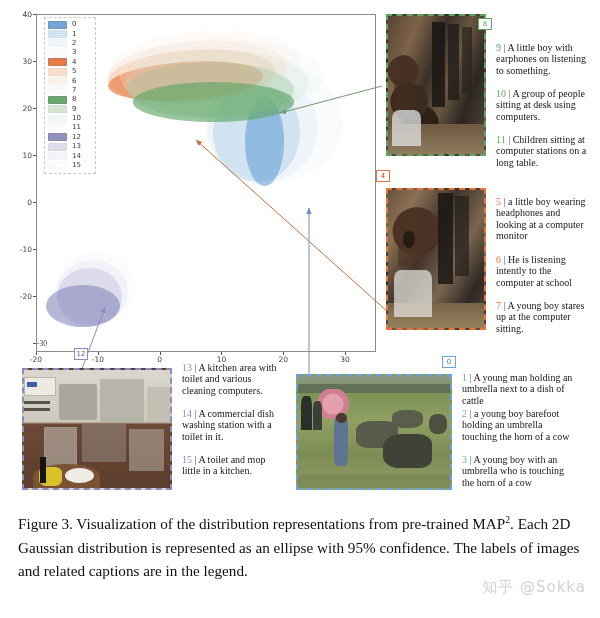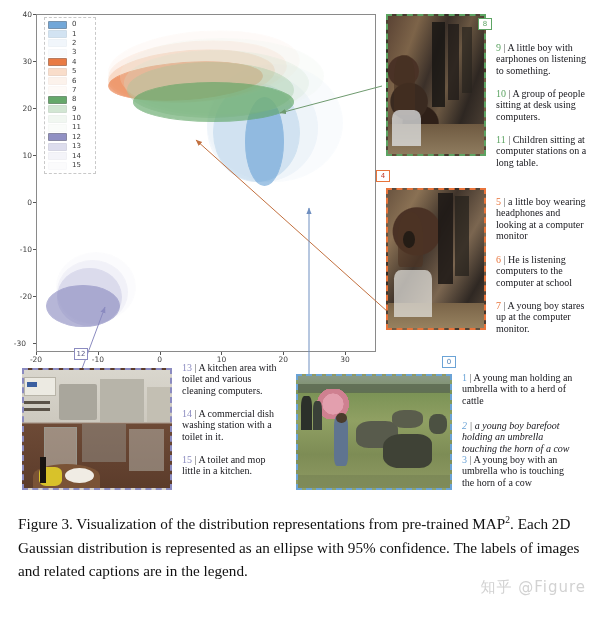--- a/index.html
+++ b/index.html
@@ -152,21 +152,21 @@
       <div class="tick-label ytick" style="left: 10px; top: 103.889px;">20</div>
       <div class="tick-mark" style="left: 33px; top: 107.889px; width: 3px; height: 1px;"></div>
       <div class="tick-label ytick" style="left: 10px; top: 150.833px;">10</div>
       <div class="tick-mark" style="left: 33px; top: 154.833px; width: 3px; height: 1px;"></div>
       <div class="tick-label ytick" style="left: 10px; top: 197.778px;">0</div>
       <div class="tick-mark" style="left: 33px; top: 201.778px; width: 3px; height: 1px;"></div>
       <div class="tick-label ytick" style="left: 10px; top: 244.722px;">-10</div>
       <div class="tick-mark" style="left: 33px; top: 248.722px; width: 3px; height: 1px;"></div>
       <div class="tick-label ytick" style="left: 10px; top: 291.667px;">-20</div>
       <div class="tick-mark" style="left: 33px; top: 295.667px; width: 3px; height: 1px;"></div>
-      <div class="tick-label ytick" style="left: 4px; top: 338.611px;">-30</div>
+      <div class="tick-label ytick" style="left: 25px; top: 338.611px; font-family: Liberation Serif, serif;">-30</div>
       <div class="tick-mark" style="left: 33px; top: 342.611px; width: 3px; height: 1px;"></div>
       <div class="tick-label xtick" style="left: 24px; top: 355px;">-20</div>
       <div class="tick-mark" style="left: 36px; top: 352px; width: 1px; height: 3px;"></div>
       <div class="tick-label xtick" style="left: 85.8182px; top: 355px;">-10</div>
       <div class="tick-mark" style="left: 97.8182px; top: 352px; width: 1px; height: 3px;"></div>
       <div class="tick-label xtick" style="left: 147.636px; top: 355px;">0</div>
       <div class="tick-mark" style="left: 159.636px; top: 352px; width: 1px; height: 3px;"></div>
       <div class="tick-label xtick" style="left: 209.455px; top: 355px;">10</div>
       <div class="tick-mark" style="left: 221.455px; top: 352px; width: 1px; height: 3px;"></div>
       <div class="tick-label xtick" style="left: 271.273px; top: 355px;">20</div>
@@ -305,24 +305,24 @@
       <div class="px" style="left:6%;bottom:8%;width:40%;height:34%;background:rgba(232,232,228,.7);border-radius:18% 18% 0 0;"></div>
       <div class="px" style="left:16%;top:30%;width:12%;height:12%;background:rgba(20,18,16,.7);border-radius:50%;"></div>
     </div>
     <div class="tagbox" style="left:-10px;top:-18px;border:1px solid #e8743b;color:#c2392a;">
       <span>4</span>
     </div>
     <div class="cap" style="left:110px;top:8px;width:92px;">
       <span class="num" style="color:#e8743b">5</span><span class="bar"> | </span><span>a little boy wearing headphones and looking at a computer monitor</span>
     </div>
     <div class="cap" style="left:110px;top:66px;width:92px;">
-      <span class="num" style="color:#e8743b">6</span><span class="bar"> | </span><span>He is listening computers to the computer at school</span>
+      <span class="num" style="color:#e8743b">6</span><span class="bar"> | </span><span>He is listening intently to the computer at school</span>
     </div>
     <div class="cap" style="left:110px;top:112px;width:92px;">
-      <span class="num" style="color:#e8743b">7</span><span class="bar"> | </span><span>A young boy stares up at the computer monitor.</span>
+      <span class="num" style="color:#e8743b">7</span><span class="bar"> | </span><span>A young boy stares up at the computer sitting.</span>
     </div>
   </div>
 
   <div class="panel" style="left:22px;top:368px;">
     <div class="photo" style="left:0;top:0;width:150px;height:122px;border:2px dashed #8b8bc0;
                 background:linear-gradient(180deg,#d9d6cd 0%,#cdc9bf 44%,#6d4a36 46%,#5c3c2b 100%);">
       <div class="px" style="left:0;top:6%;width:22%;height:16%;background:#eceae2;border:1px solid #b8b4a8;box-sizing:border-box;"></div>
       <div class="px" style="left:2%;top:10%;width:7%;height:4%;background:#3b5fa0;"></div>
       <div class="px" style="left:0;top:26%;width:18%;height:3%;background:#5a5248;"></div>
       <div class="px" style="left:0;top:32%;width:18%;height:3%;background:#5a5248;"></div>
@@ -365,28 +365,28 @@
       <div class="px" style="left:38%;top:40%;width:28%;height:24%;background:#585b4c;border-radius:36% 30% 24% 30%;"></div>
       <div class="px" style="left:56%;top:52%;width:32%;height:30%;background:#3f4236;border-radius:38% 30% 26% 34%;"></div>
       <div class="px" style="left:62%;top:30%;width:20%;height:16%;background:#5a5d4c;border-radius:40%;"></div>
       <div class="px" style="left:86%;top:34%;width:12%;height:18%;background:#4c5142;border-radius:40%;"></div>
       <div class="px" style="left:0;bottom:0;width:100%;height:12%;background:rgba(122,134,86,.75);"></div>
     </div>
     <div class="tagbox" style="left:146px;top:-18px;border:1px solid #6ba3d6;color:#4a7fb5;">
       <span>0</span>
     </div>
     <div class="cap" style="left:166px;top:-2px;width:116px;">
-      <span class="num" style="color:#6ba3d6">1</span><span class="bar"> | </span><span>A young man holding an umbrella with to a herd of cattle</span>
-    </div>
-    <div class="cap" style="left:166px;top:46px;width:116px;font-style:italic;">
+      <span class="num" style="color:#6ba3d6">1</span><span class="bar"> | </span><span>A young man holding an umbrella next to a dish of cattle</span>
+    </div>
+    <div class="cap" style="left:166px;top:34px;width:116px;">
       <span class="num" style="color:#6ba3d6">2</span><span class="bar"> | </span><span>a young boy barefoot holding an umbrella touching the horn of a cow</span>
     </div>
     <div class="cap" style="left:166px;top:80px;width:116px;">
       <span class="num" style="color:#6ba3d6">3</span><span class="bar"> | </span><span>A young boy with an umbrella who is touching the horn of a cow</span>
     </div>
   </div>
 
 </div>
 
 <div id="caption">
   <span>Figure 3.</span><span> Visualization of the distribution representations from pre-trained MAP</span><sup>2</sup><span>. Each 2D Gaussian distribution is represented as an ellipse with 95% confidence. The labels of images and related captions are in the legend.</span>
 </div>
-<div id="watermark">知乎 @Figure</div>
+<div id="watermark">知乎 @Sokka</div>
 
 </body></html>

